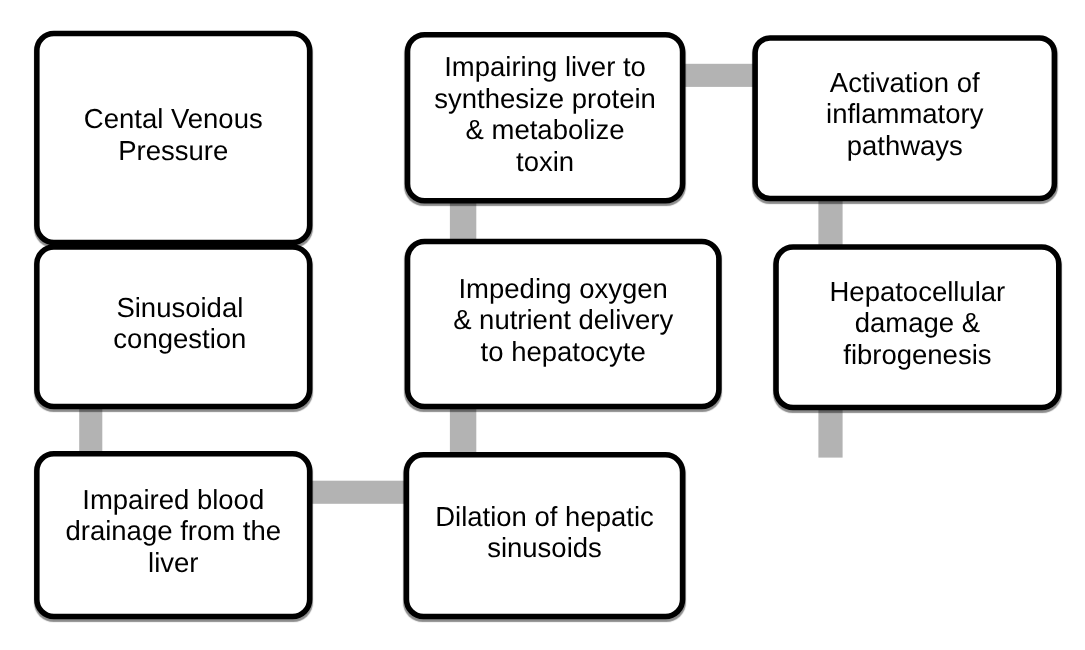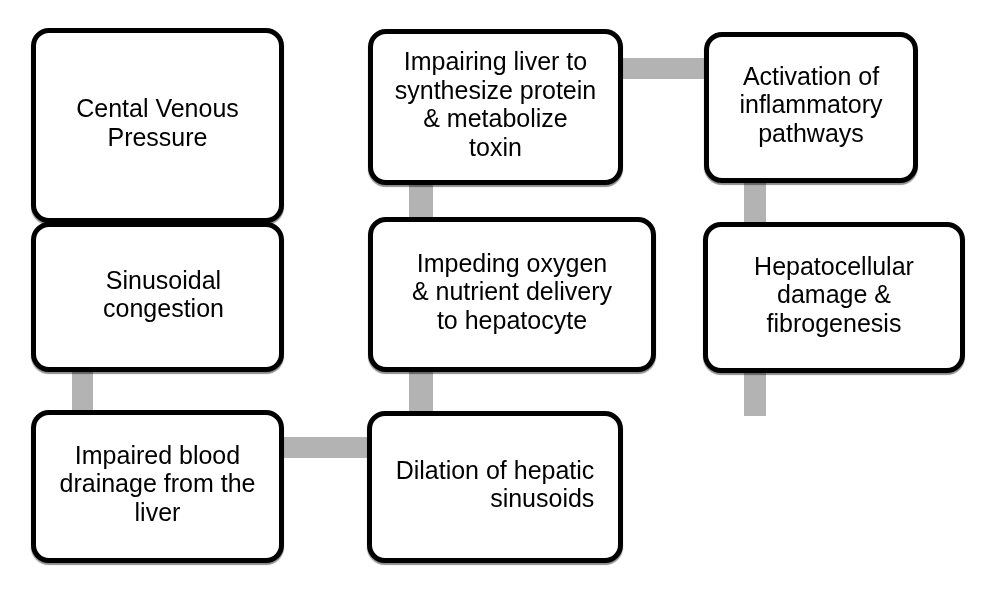--- a/index.html
+++ b/index.html
@@ -33,22 +33,22 @@
     color: #000000;
     padding: 0 6px;
     margin-top: -6px;
   }
   
   .b0 { left: 31px;  top: 28px;  width: 253px; height: 195px; }
   .b1 { left: 31px;  top: 222px; width: 253px; height: 150px; padding-left: 12px; }
   .b2 { left: 31px;  top: 410px; width: 253px; height: 153px; }
   .b3 { left: 368px; top: 29px;  width: 255px; height: 156px; }
   .b4 { left: 368px; top: 217px; width: 288px; height: 155px; }
-  .b5 { left: 367px; top: 411px; width: 256px; height: 152px; text-align: right; }
-  .b6 { left: 704px; top: 32px;  width: 214px; height: 151px; }
+  .b5 { left: 367px; top: 411px; width: 256px; height: 152px; }
+  .b6 { left: 684px; top: 32px;  width: 277px; height: 151px; border-radius: 16px; }
   .b7 { left: 703px; top: 222px; width: 262px; height: 151px; }
   .b8 { left: 700px; top: 411px; width: 257px; height: 152px; }
   
   .c0 { left: 72px;  top: 180px; width: 21px; height: 48px; }
   .c1 { left: 72px;  top: 368px; width: 21px; height: 48px; }
   .c2 { left: 280px; top: 437px; width: 92px; height: 21px; }
   .c3 { left: 409px; top: 368px; width: 24px; height: 48px; }
   .c4 { left: 409px; top: 181px; width: 24px; height: 41px; }
   .c5 { left: 619px; top: 58px;  width: 88px; height: 21px; }
   .c6 { left: 744px; top: 179px; width: 22px; height: 48px; }

